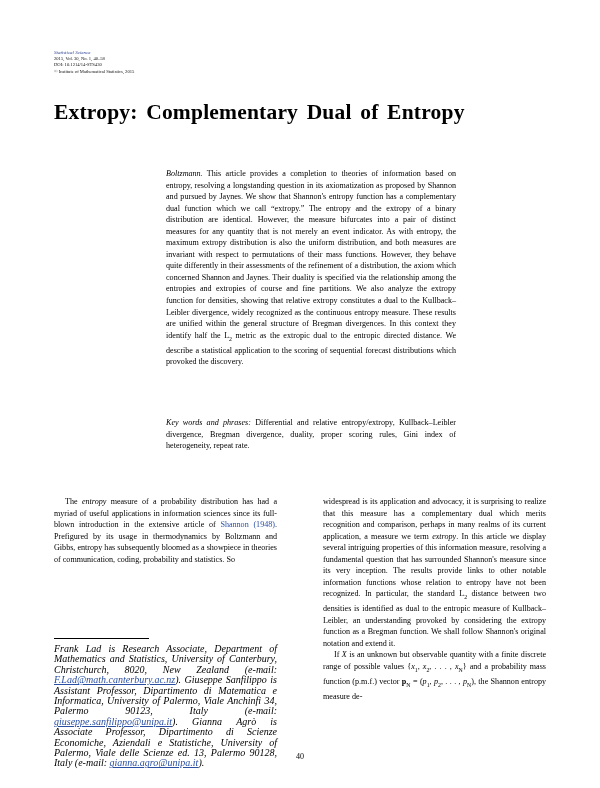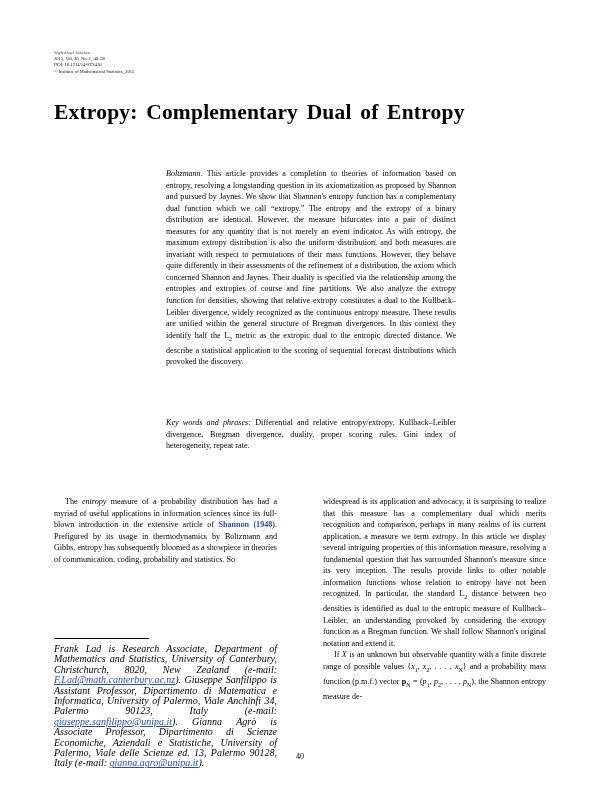--- a/index.html
+++ b/index.html
@@ -107,21 +107,21 @@
     font-weight: bold;
     letter-spacing: 0.25px;
     text-align: center;
     margin: 0 0 8px 0;
   }
   .para {
     margin: 0;
     text-indent: 11px;
   }
   .para + .para { margin-top: 0; }
-  .cite { color: #2a4fa2; font-weight: bold; }
+  .cite { color: #2a4fa2; }
   em { }
 
   
   .footnote-rule {
     position: absolute;
     left: 54px;
     top: 638px;
     width: 95px;
     border-top: 0.6px solid #000;
   }

